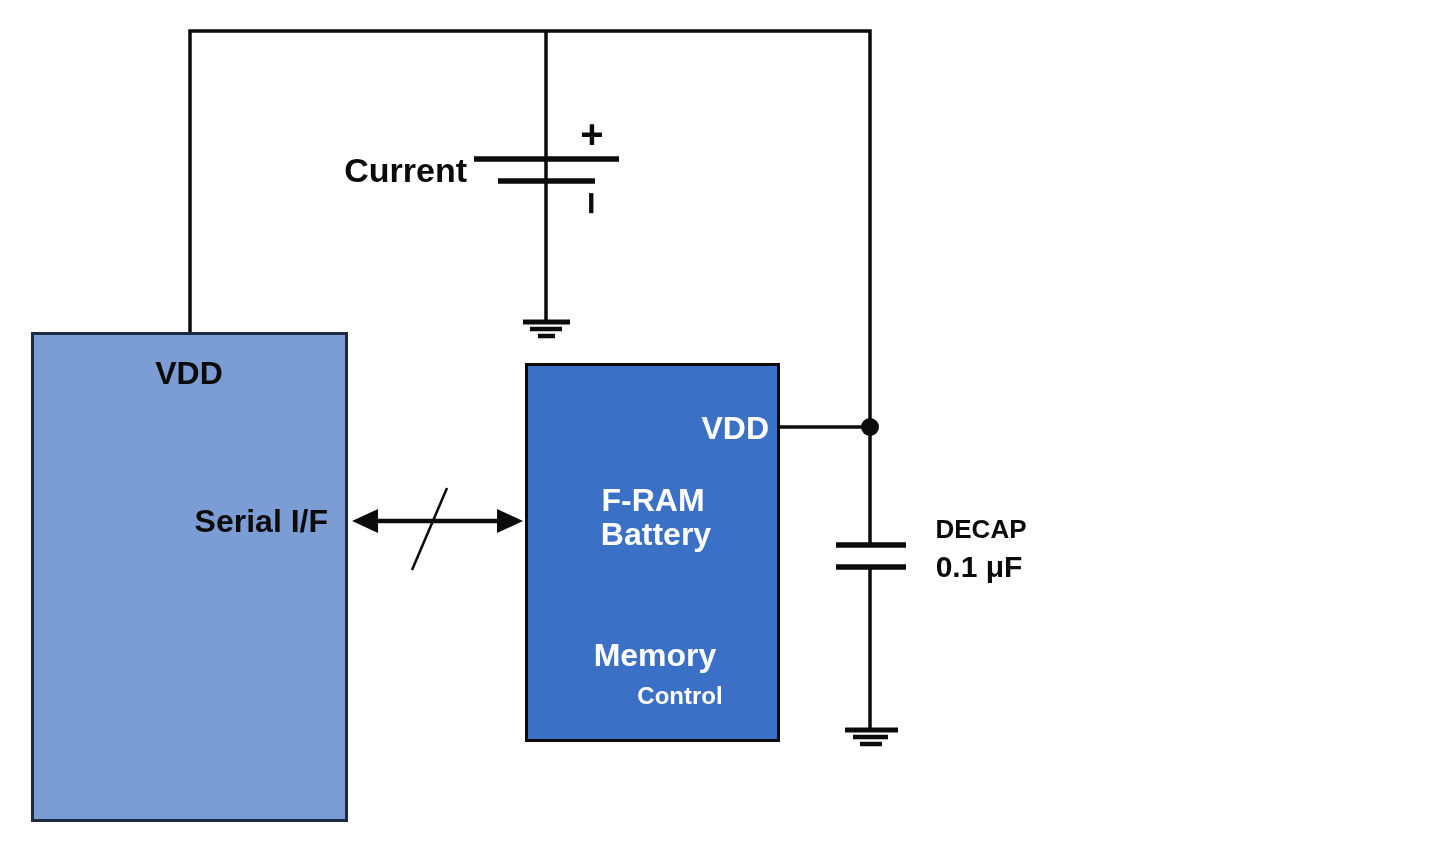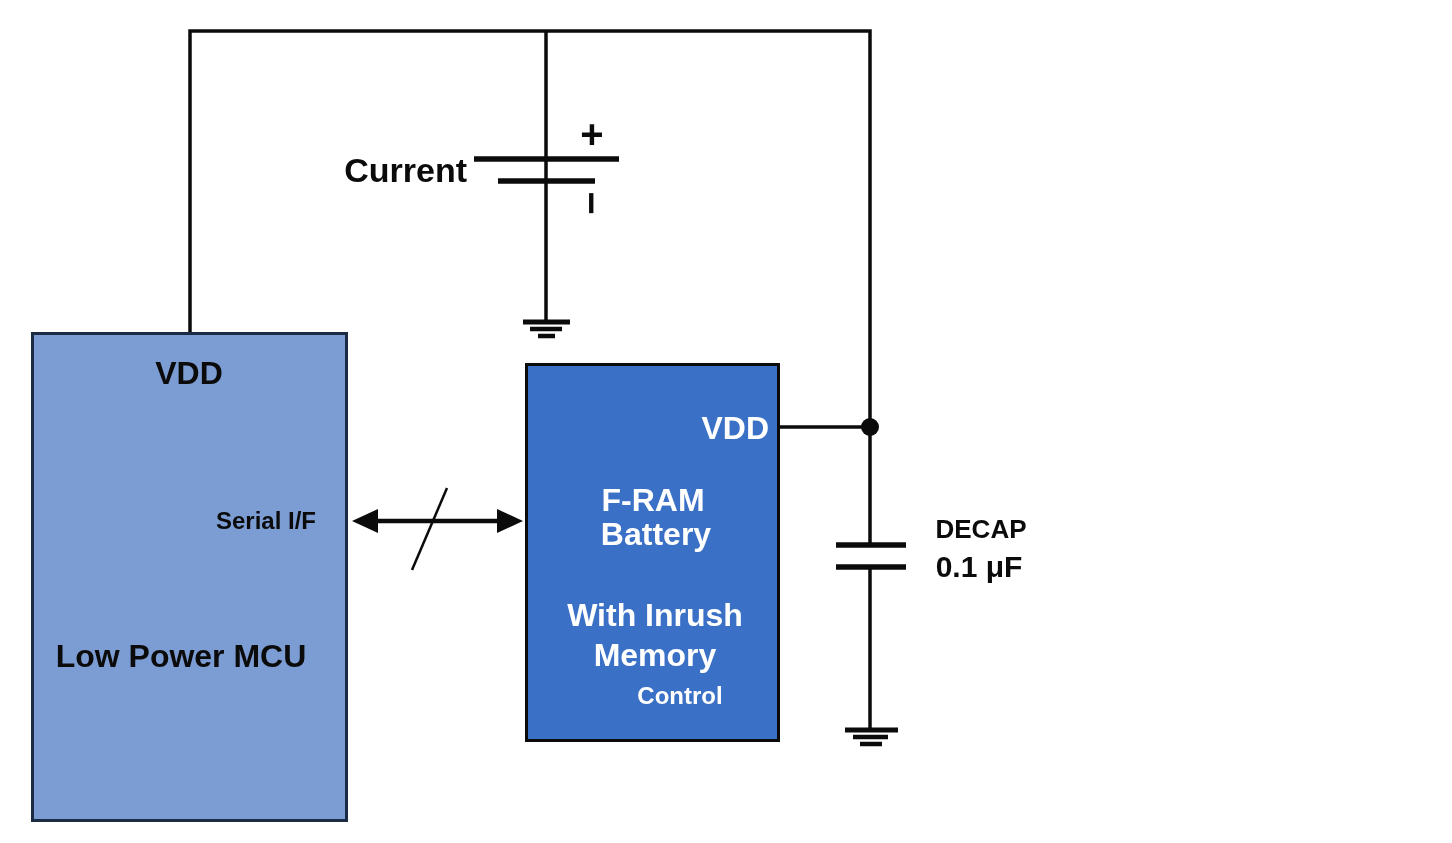--- a/index.html
+++ b/index.html
@@ -33,21 +33,21 @@
 
   .label {
     position:absolute; font-weight:bold; color:var(--label-text);
     white-space:nowrap; line-height:1;
   }
   .center { transform:translate(-50%,-50%); }
   .rightal { transform:translate(-100%,-50%); }
   .on-dark { color:var(--fram-text); }
 
   .lbl-mcu-vdd    { left:189px; top:373px; font-size:32px; }
-  .lbl-serial     { left:316px; top:521px; font-size:24px; }
+  .lbl-serial     { left:328px; top:521px; font-size:32px; }
   .lbl-mcu-title  { left:181px; top:656px; font-size:32px; }
   .lbl-fram-vdd   { left:769px; top:428px; font-size:32px; }
   .lbl-fram-n1    { left:653px; top:500px; font-size:32px; }
   .lbl-fram-n2    { left:656px; top:534px; font-size:32px; }
   .lbl-fram-f1    { left:655px; top:615px; font-size:32px; }
   .lbl-fram-f2    { left:655px; top:655px; font-size:32px; }
   .lbl-fram-f3    { left:680px; top:696px; font-size:24px; }
   .lbl-battery    { left:467px; top:170px; font-size:34px; }
   .lbl-plus       { left:592px; top:134px; font-size:40px; }
   .lbl-minus      { left:592px; top:203px; font-size:40px;
@@ -102,26 +102,24 @@
       <line class="slash" x1="447" y1="488" x2="412" y2="570"></line>
     </g>
   </svg>
 
   <div class="box mcu-box"></div>
 
   <div class="box fram-box"></div>
 
   <div class="label center  lbl-mcu-vdd">VDD</div>
   <div class="label rightal lbl-serial">Serial I/F</div>
-  <div class="label center  lbl-mcu-title">Low Power MCU</div>
 
   <div class="label rightal on-dark lbl-fram-vdd">VDD</div>
   <div class="label center  on-dark lbl-fram-n1">F-RAM</div>
   <div class="label center  on-dark lbl-fram-n2">Battery</div>
-  <div class="label center  on-dark lbl-fram-f1">With Inrush</div>
   <div class="label center  on-dark lbl-fram-f2">Memory</div>
   <div class="label center  on-dark lbl-fram-f3">Control</div>
 
   <div class="label rightal lbl-battery">Current</div>
   <div class="label center  lbl-plus">+</div>
   <div class="label lbl-minus">−</div>
 
   <div class="label center  lbl-decap">DECAP</div>
   <div class="label center  lbl-decap-val">0.1 μF</div>
 

